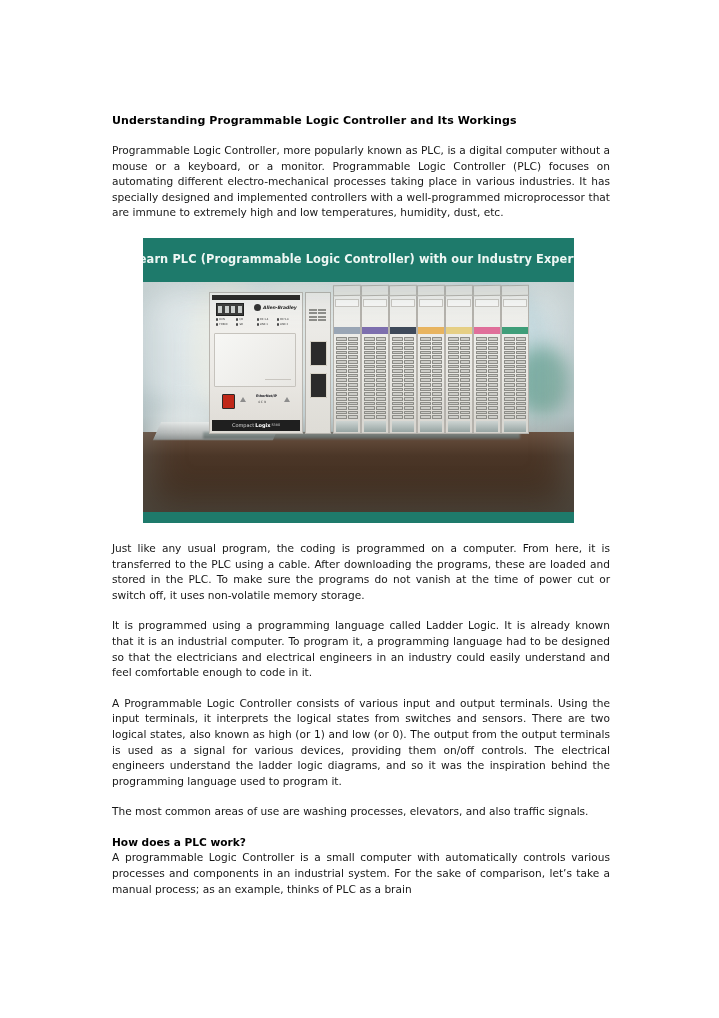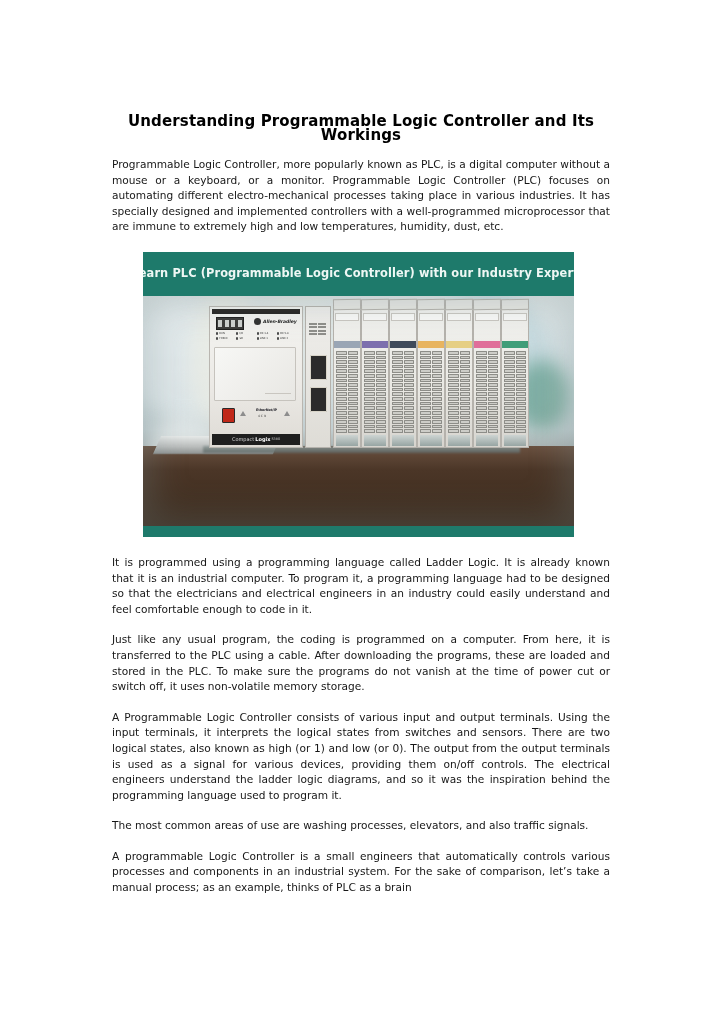--- a/index.html
+++ b/index.html
@@ -25,27 +25,26 @@
   }
 
   .content {
     position: absolute;
     left: 112px;
     top: 114px;
     width: 498px;
   }
 
   h1.doc-title {
-    font-size: 15px;
+    font-size: 11px;
     font-weight: bold;
     line-height: 14px;
     margin: 0 0 15px 0;
     letter-spacing: 0.01em;
     color: #000;
-    text-align: center;
   }
 
   p.para {
     font-size: 10.6px;
     line-height: 15.6px;
     margin: 0 0 15px 0;
     text-align: justify;
     color: #161616;
   }
   p.para.tight { margin-bottom: 0; }
@@ -781,21 +780,22 @@
           </div>
 
         </div>
 
         <div class="vig"></div>
       </div>
 
       <div class="fig-footer"></div>
     </div>
 
+    <p class="para">Just like any usual program, the coding is programmed on a computer. From here, it is transferred to the PLC using a cable. After downloading the programs, these are loaded and stored in the PLC. To make sure the programs do not vanish at the time of power cut or switch off, it uses non-volatile memory storage.</p>
     <p class="para">It is programmed using a programming language called Ladder Logic. It is already known that it is an industrial computer. To program it, a programming language had to be designed so that the electricians and electrical engineers in an industry could easily understand and feel comfortable enough to code in it.</p>
-    <p class="para">Just like any usual program, the coding is programmed on a computer. From here, it is transferred to the PLC using a cable. After downloading the programs, these are loaded and stored in the PLC. To make sure the programs do not vanish at the time of power cut or switch off, it uses non-volatile memory storage.</p>
     <p class="para">A Programmable Logic Controller consists of various input and output terminals. Using the input terminals, it interprets the logical states from switches and sensors. There are two logical states, also known as high (or 1) and low (or 0). The output from the output terminals is used as a signal for various devices, providing them on/off controls. The electrical engineers understand the ladder logic diagrams, and so it was the inspiration behind the programming language used to program it.</p>
     <p class="para">The most common areas of use are washing processes, elevators, and also traffic signals.</p>
 
-    <p class="para tight">A programmable Logic Controller is a small engineers that automatically controls various processes and components in an industrial system. For the sake of comparison, let’s take a manual process; as an example, thinks of PLC as a brain</p>
+    <h2 class="sub-title">How does a PLC work?</h2>
+    <p class="para tight">A programmable Logic Controller is a small computer with automatically controls various processes and components in an industrial system. For the sake of comparison, let’s take a manual process; as an example, thinks of PLC as a brain</p>
 
   </div>
 </div>
 
 </body></html>

